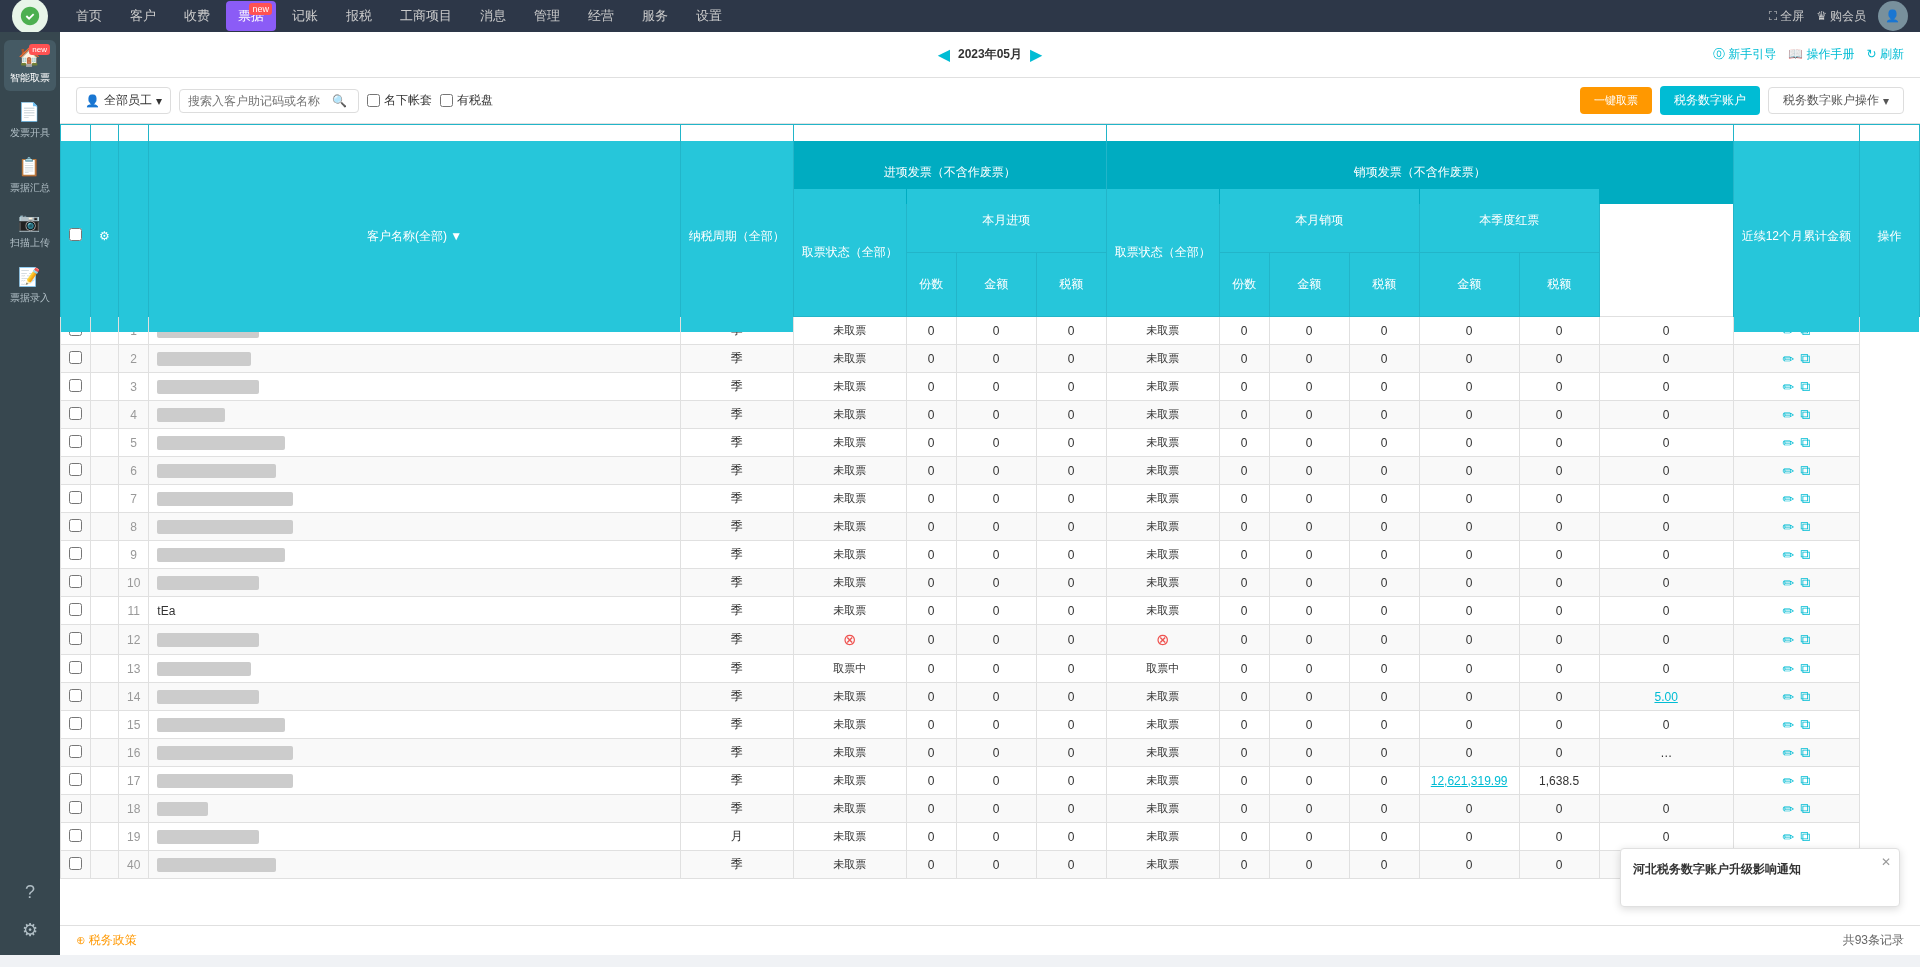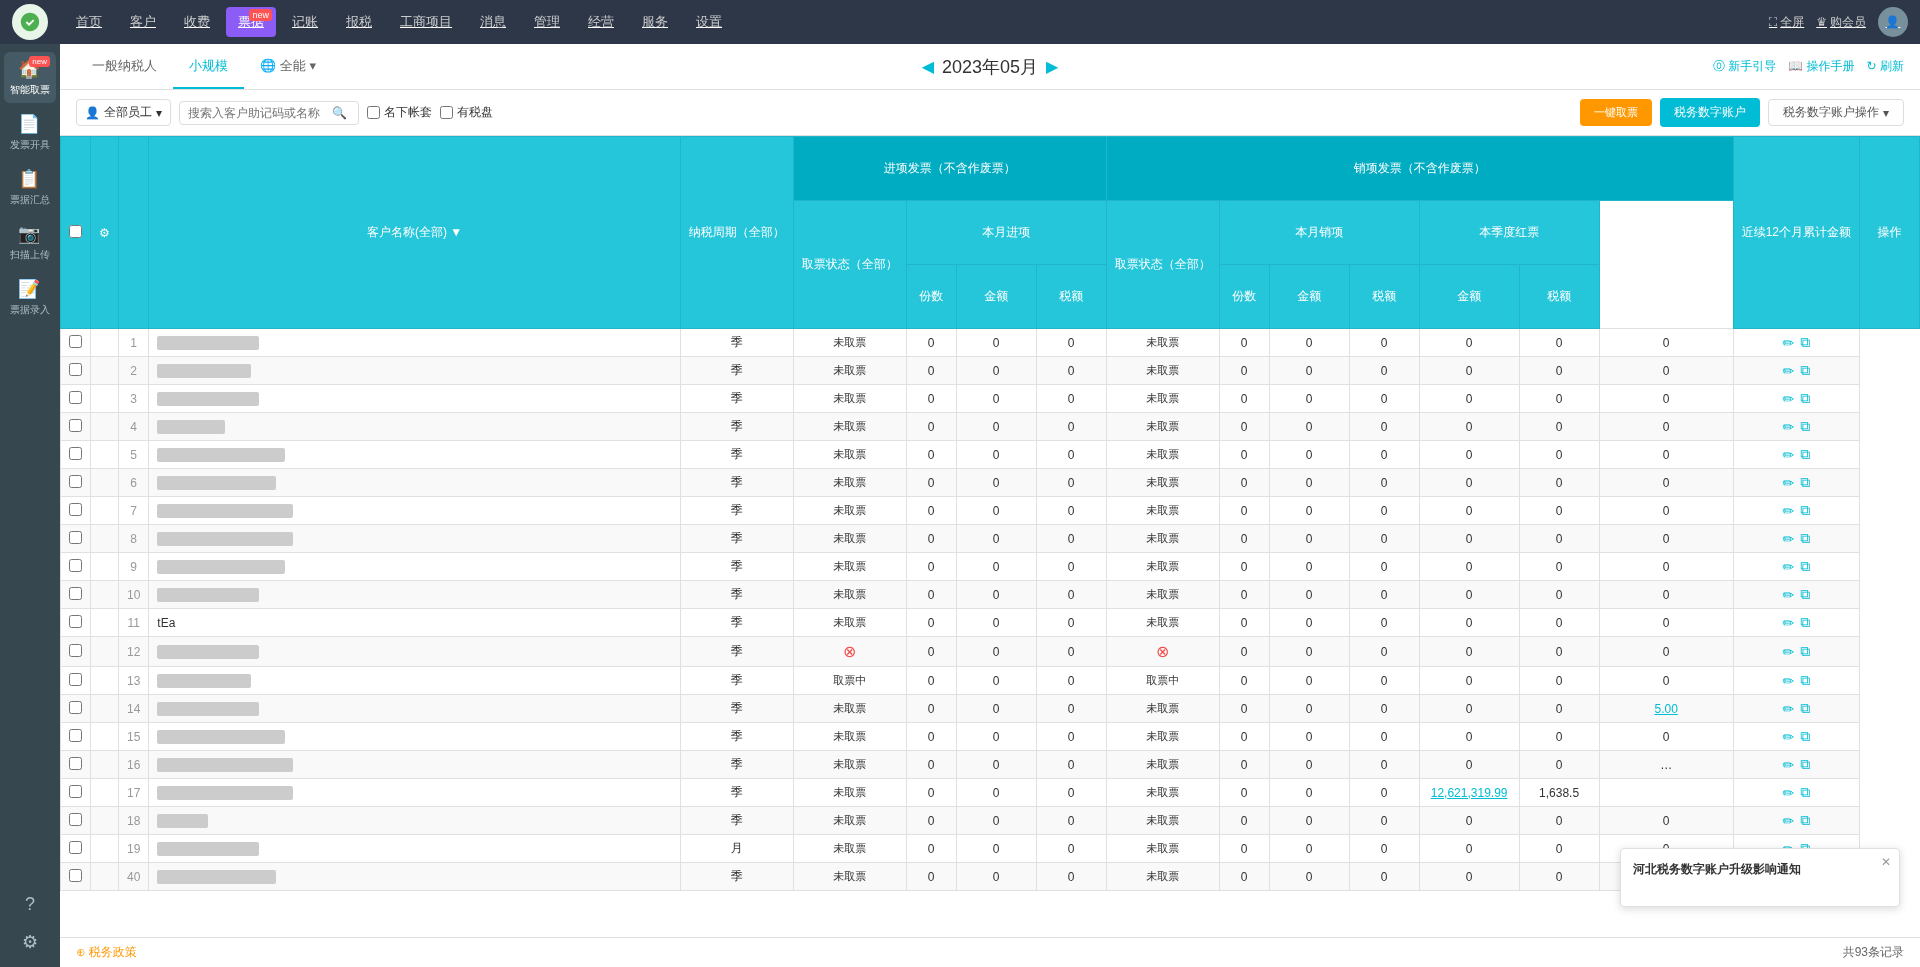--- a/index.html
+++ b/index.html
@@ -1,26 +1,25 @@
 <!DOCTYPE html>
 <html><head>
   <meta charset="utf-8">
   <style>
     * { box-sizing: border-box; margin: 0; padding: 0; }
     body { font-family: 'Microsoft YaHei', Arial, sans-serif; font-size: 12px; background: #f0f2f5; color: #333; overflow: hidden; }
 
     
     .top-nav {
       background: #2d3748;
-      height: 44px;
+      height: 32px;
       display: flex;
       align-items: center;
       padding: 0 12px;
       color: #fff;
-      text-decoration: underline;
     }
     .top-nav .logo {
       width: 36px;
       height: 36px;
       background: #e8f5e9;
       border-radius: 50%;
       display: flex;
       align-items: center;
       justify-content: center;
       margin-right: 16px;
@@ -270,21 +269,21 @@
     }
     thead th {
       background: #26c6da;
       color: #fff;
       padding: 23px 8px;
       text-align: center;
       border: 1px solid #22b5c9;
       white-space: nowrap;
       font-weight: normal;
       position: sticky;
-      top: 0;
+      top: 16px;
       z-index: 2;
       margin-left: 24px;
     }
     thead th.group-header {
       background: #00acc1;
     }
     tbody tr:nth-child(even) { background: #f9f9f9; }
     tbody td {
       padding: 5px 8px;
       text-align: center;
@@ -453,32 +452,23 @@
       </div>
       <div class="sidebar-item">
         <span class="si-icon">⚙</span>
       </div>
     </div>
   </div>
 
   <div class="content-area">
 
     <div class="sub-tabs">
-      <div class="tabs-left">
-        <div class="sub-tab">一般纳税人</div>
-        <div class="sub-tab active">小规模</div>
-        <div class="sub-tab">
-          <span>🌐</span>
-          <span>全能</span>
-          <span>▾</span>
-        </div>
-      </div>
       <div class="period-center">
         <span class="period-nav">◀</span>
-        <span style="font-size:18px;font-weight:400;">2023年05月</span>
+        <span style="font-size:12px;font-weight:700;">2023年05月</span>
         <span class="period-nav">▶</span>
       </div>
       <div class="sub-tab-right">
         <span class="link">
           <span>⓪</span>
           <span>新手引导</span>
         </span>
         <span class="link">
           <span>📖</span>
           <span>操作手册</span>

